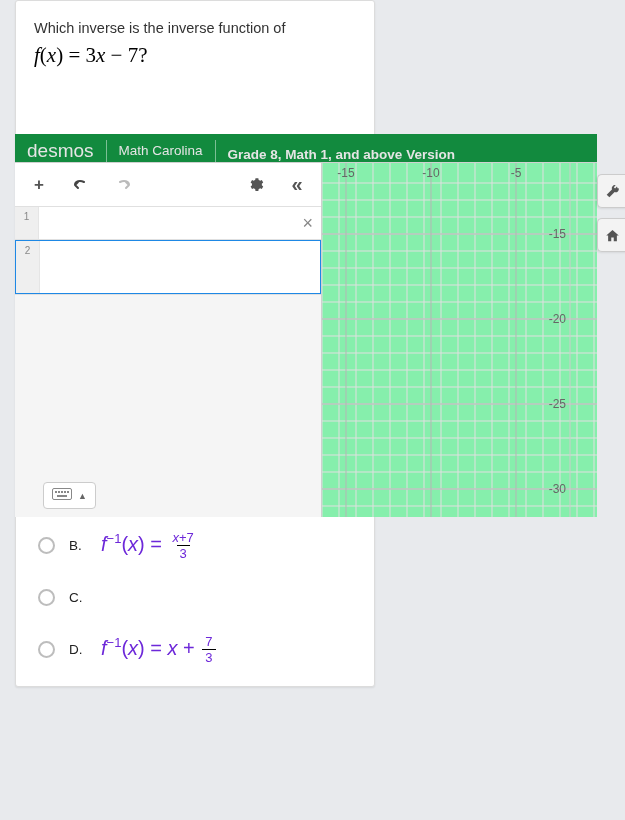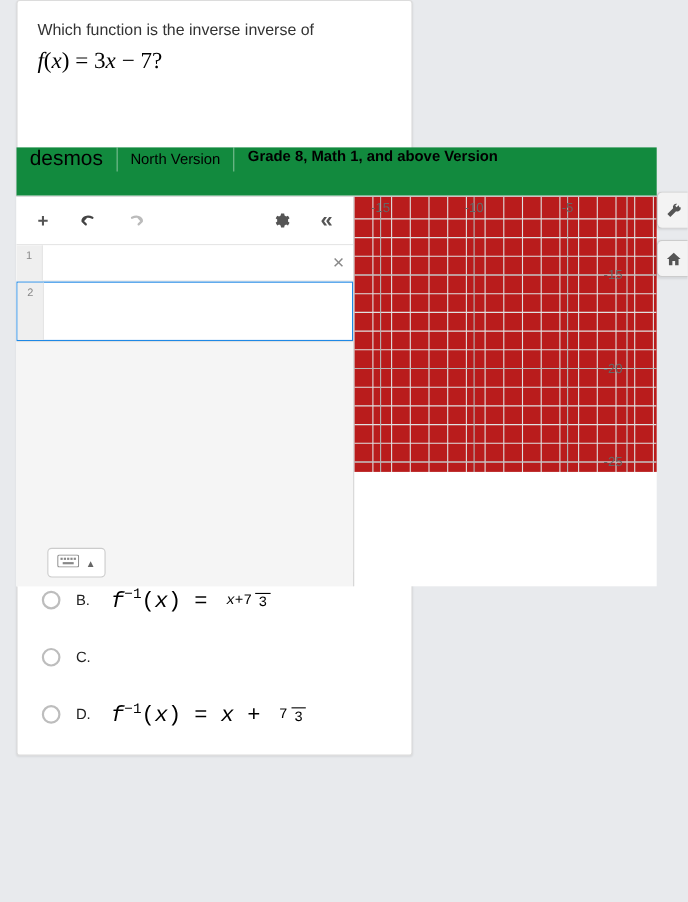--- a/index.html
+++ b/index.html
@@ -39,24 +39,24 @@
 
   .desmos-wrap {
     position: absolute;
     left: 15px;
     top: 134px;
     width: 582px;
     z-index: 2;
   }
   .desmos-header {
     display: flex;
-    align-items: flex-start;
-    height: 44px;
+    align-items: flex-end;
+    height: 28px;
     background: #128a3e;
-    color: #000000;
+    color: #e5e5e5;
     font-size: 14px;
     padding: 0 12px;
   }
   .desmos-logo {
     font-family: Arial, sans-serif;
     font-weight: 400;
     font-size: 19px;
     letter-spacing: 0;
     padding-right: 12px;
     border-right: 1px solid rgba(255,255,255,.45);
@@ -155,22 +155,22 @@
     display: flex;
     align-items: center;
     gap: 6px;
     color: #666;
   }
   .keypad-toggle .tri { font-size: 9px; color: #666; }
 
   .graph-panel {
     position: relative;
     flex: 1;
-    height: 250px;
-    background: #b91c1c;
+    height: 354px;
+    background: #86efac;
     overflow: hidden;
   }
   .graph-panel svg { display: block; }
   .side-btns {
     position: absolute;
     right: 0;
     top: 174px;
     width: 30px;
     z-index: 3;
   }
@@ -208,43 +208,43 @@
     flex: 0 0 17px;
     cursor: pointer;
   }
   .choice-letter {
     font-size: 13.5px;
     color: #222;
     flex: 0 0 18px;
     font-weight: 400;
   }
   .choice-math {
-    font-family: Liberation Mono, monospace;
+    font-family: Liberation Sans, sans-serif;
     font-size: 20px;
-    color: #000000;
+    color: #6d28d9;
   }
   .choice-math .it { font-style: italic; }
   .frac {
     display: inline-flex;
-    flex-direction: row;
+    flex-direction: column;
     align-items: center;
     vertical-align: middle;
     font-size: 13px;
     line-height: 1;
     margin: 0 2px;
   }
   .frac .num { padding: 0 3px 1px; }
   .frac .den { padding: 1px 3px 0; border-top: 1px solid #000; }
   .sup { font-size: .65em; vertical-align: super; }
 </style>
 </head>
 <body>
 
 <div class="card">
-  <div class="question-text">Which function is the inverse inverse of</div>
+  <div class="question-text">Which inverse is the inverse function of</div>
   <div class="fx">
     <span class="it">f</span>(<span class="it">x</span>)<span> = 3</span><span class="it">x</span><span> − 7?</span>
   </div>
 
   <div class="choices">
 
     <div class="choice">
       <span class="radio"></span>
       <span class="choice-letter">A.</span>
       <span class="choice-math">
@@ -283,21 +283,21 @@
             <span class="den">3</span>
           </span>
       </span>
     </div>
   </div>
 </div>
 
 <div class="desmos-wrap">
   <div class="desmos-header">
     <span class="desmos-logo">desmos</span>
-    <span class="desmos-state">North Version</span>
+    <span class="desmos-state">Math Carolina</span>
     <span class="desmos-grade">Grade 8, Math 1, and above Version</span>
   </div>
   <div class="desmos-body">
     <div class="expr-panel">
       <div class="toolbar">
         <button class="tool-btn">
             <b>+</b>
           </button>
         <button class="tool-btn">
           <svg width="18" height="14" viewBox="0 0 18 14">

